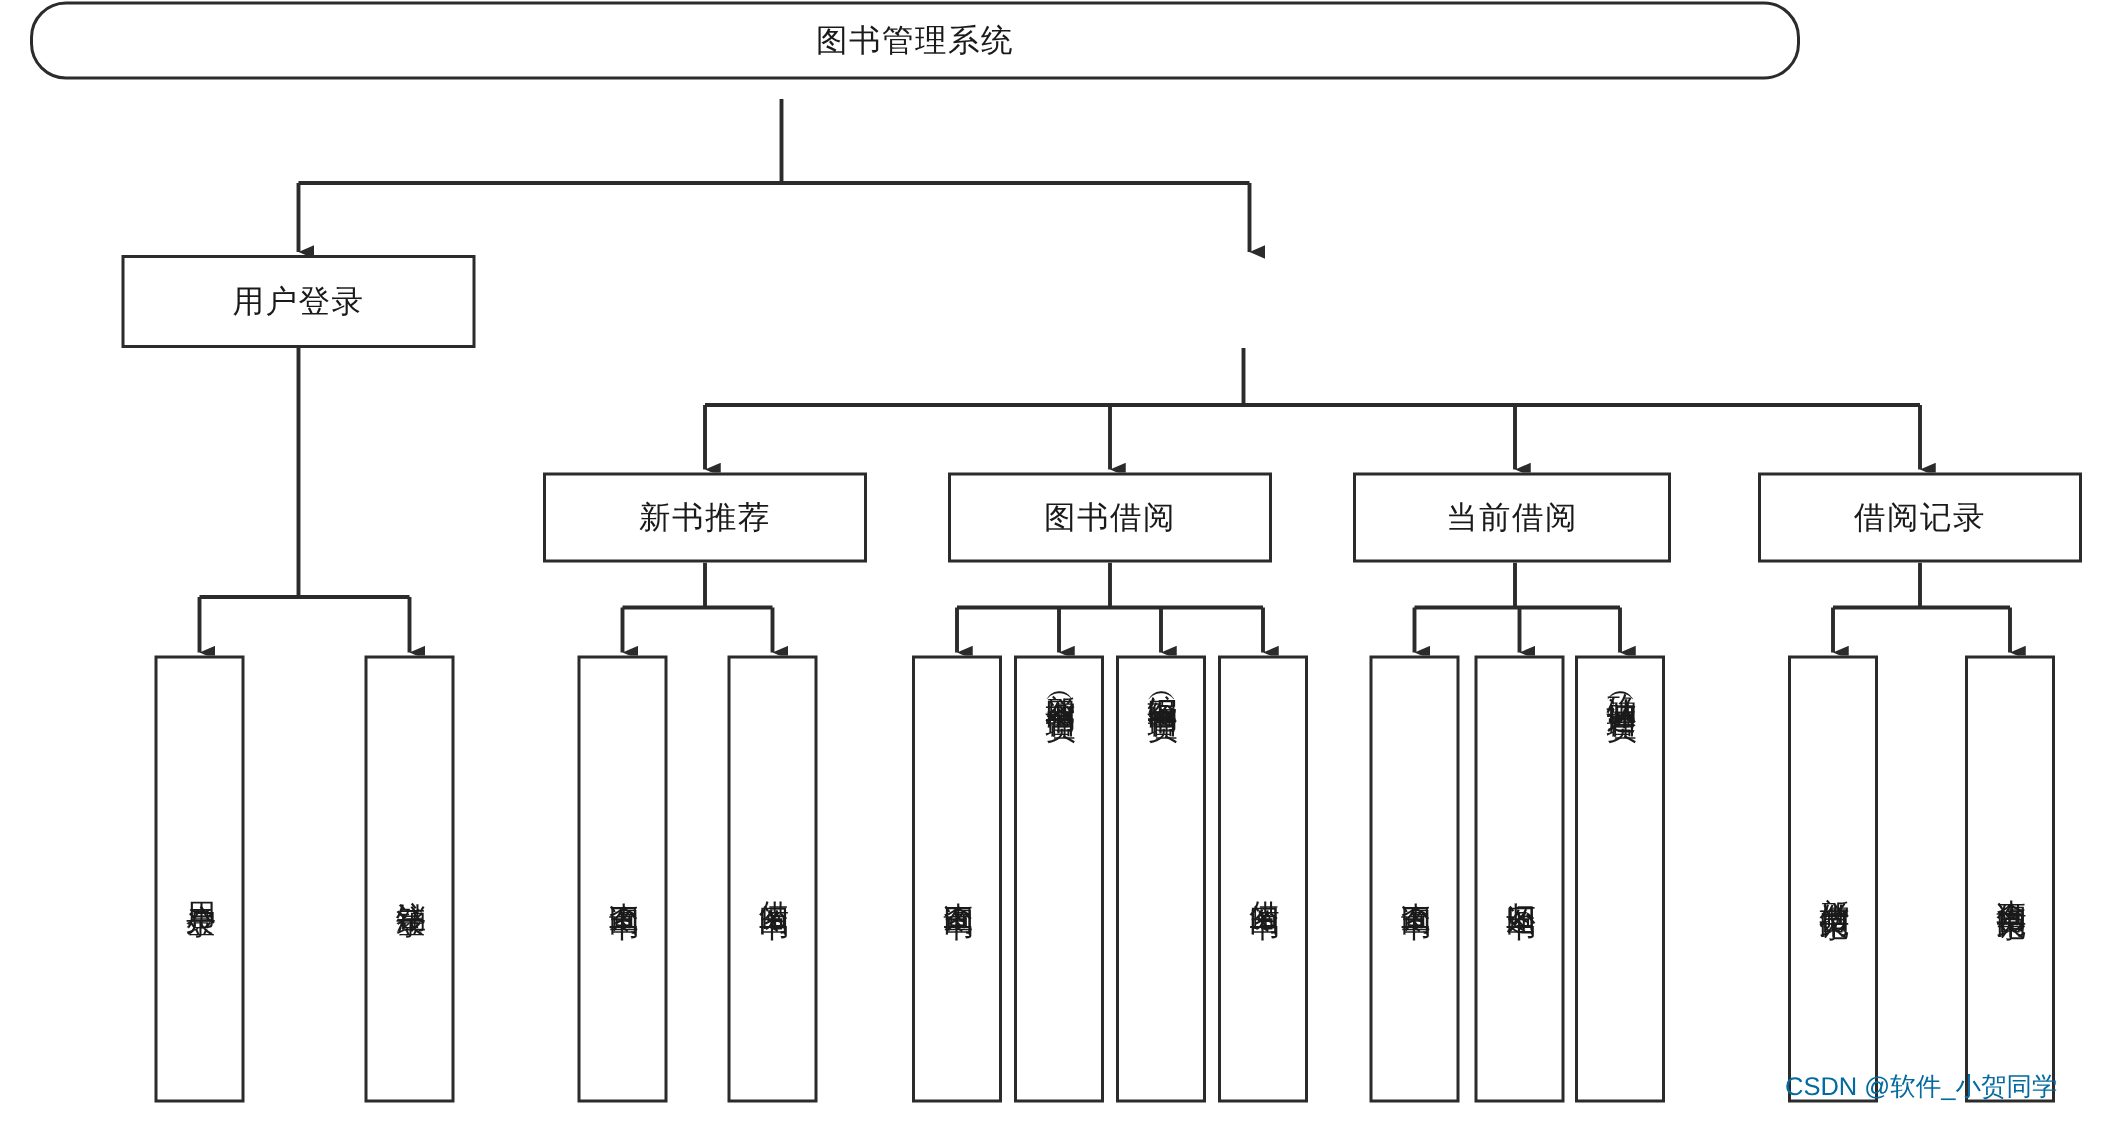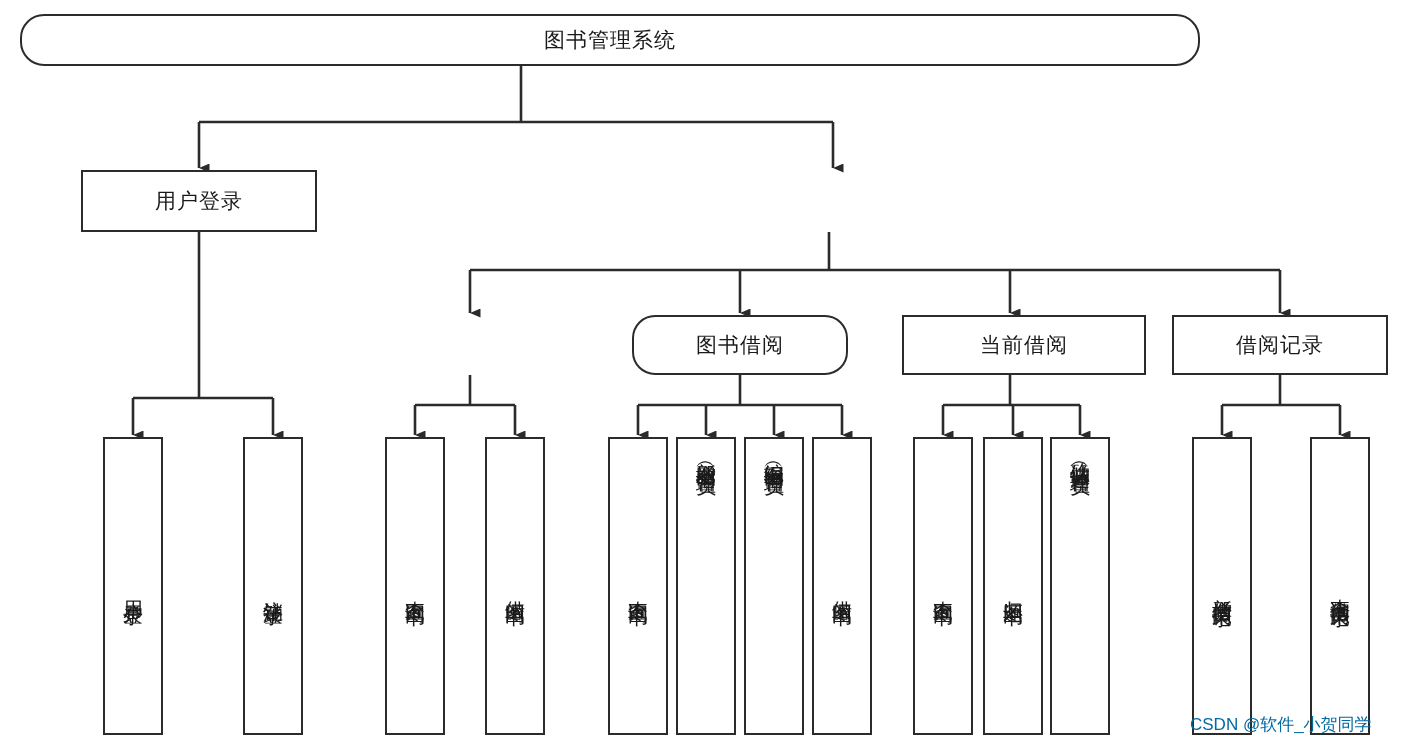--- a/index.html
+++ b/index.html
@@ -110,26 +110,27 @@
       <path d="M1013,405 L1013,435" marker-end="url(#arrow)"></path>
       <path d="M1080,405 L1080,435" marker-end="url(#arrow)"></path>
 
       <path d="M1280,375 L1280,405"></path>
       <path d="M1222,405 L1340,405"></path>
       <path d="M1222,405 L1222,435" marker-end="url(#arrow)"></path>
       <path d="M1340,405 L1340,435" marker-end="url(#arrow)"></path>
     </g>
   </svg>
 
-  <div class="node h" style="left:20px;top:14px;width:1180px;height:52px;border-radius:24px;">图书管理系统</div>
+  <div class="node h" style="left:20px;top:1px;width:1180px;height:52px;border-radius:24px;">图书管理系统</div>
 
   <div class="node h" style="left:81px;top:170px;width:236px;height:62px;">用户登录</div>
 
-  <div class="node h" style="left:632px;top:315px;width:216px;height:60px;border-radius:23px;">图书借阅</div>
-  <div class="node h" style="left:902px;top:315px;width:244px;height:60px;">当前借阅</div>
+  <div class="node h" style="left:362px;top:315px;width:216px;height:60px;">新书推荐</div>
+  <div class="node h" style="left:632px;top:315px;width:216px;height:60px;">图书借阅</div>
+  <div class="node h" style="left:902px;top:315px;width:212px;height:60px;">当前借阅</div>
   <div class="node h" style="left:1172px;top:315px;width:216px;height:60px;text-align:center;">借阅记录</div>
 
   <div class="node v" style="left:103px;top:437px;width:60px;height:298px;justify-content:center;align-items:center;">
     <span class="vtext">用户登录</span>
   </div>
   <div class="node v" style="left:243px;top:437px;width:60px;height:298px;justify-content:center;align-items:center;">
     <span class="vtext">注销登录</span>
   </div>
 
   <div class="node v" style="left:385px;top:437px;width:60px;height:298px;justify-content:center;align-items:center;">

